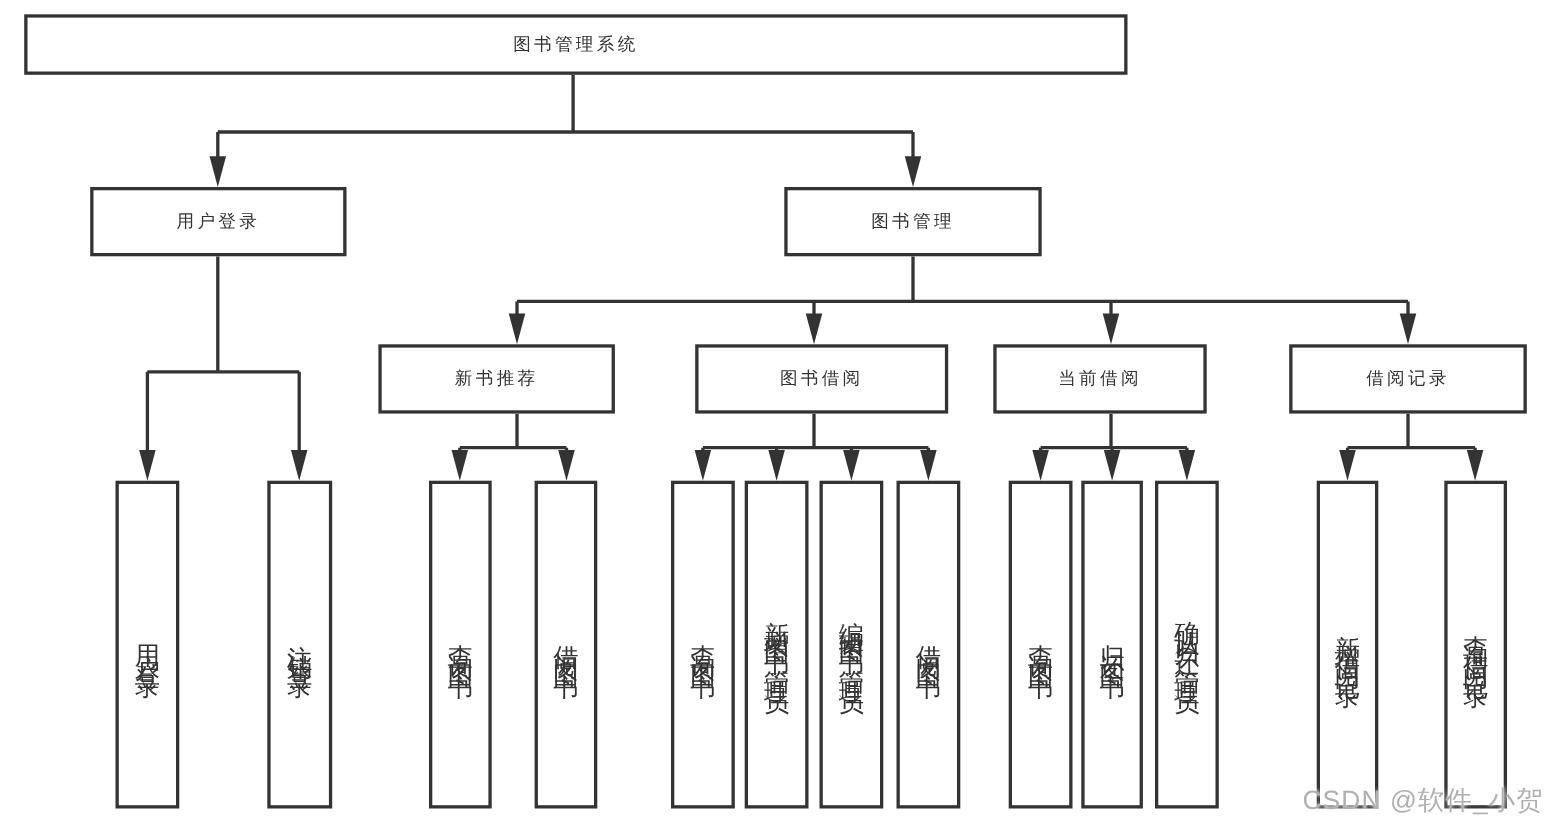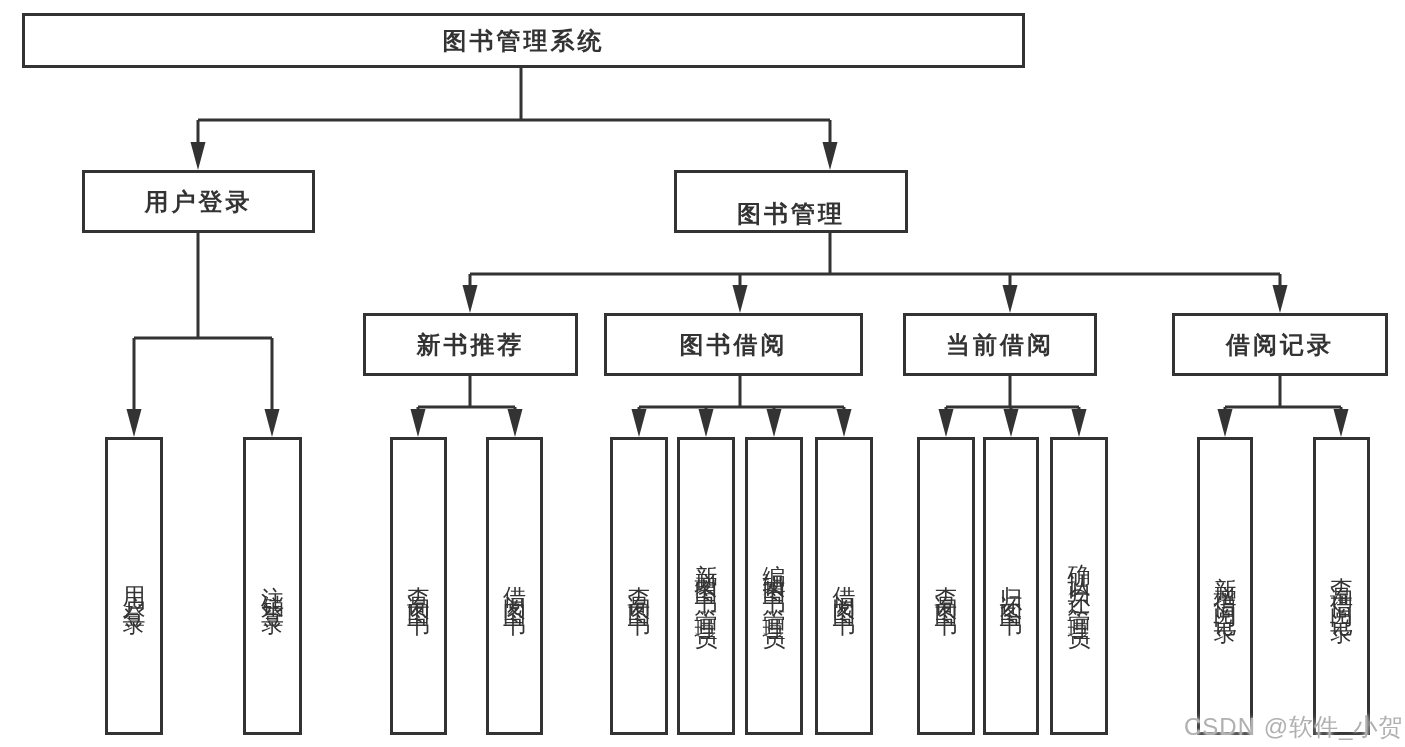--- a/index.html
+++ b/index.html
@@ -25,24 +25,23 @@
     position: absolute;
     box-sizing: border-box;
     background: #ffffff;
     border: 3px solid #333333;
     color: #333333;
     display: flex;
     align-items: center;
     justify-content: center;
   }
   .h-node {
-    font-size: 24px;
+    font-size: 16px;
     letter-spacing: 3px;
     white-space: nowrap;
-    font-weight: bold;
   }
   .root-node  { left: 22px;   top: 13px;  width: 1003px; height: 55px; }
   .lvl2       { top: 170px; height: 63px; }
   .lvl3       { top: 313px; height: 63px; }
   .leaf {
     top: 437px;
     height: 298px;
   }
   .leaf span {
     writing-mode: vertical-rl;
@@ -101,28 +100,28 @@
     </g>
   </svg>
 
   <div class="box root-node h-node">
     <span>图书管理系统</span>
   </div>
 
   <div class="box lvl2 h-node" style="left:82px;width:233px;">
     <span>用户登录</span>
   </div>
-  <div class="box lvl2 h-node" style="left:674px;width:234px;align-items:flex-end;">
+  <div class="box lvl2 h-node" style="left:713px;width:234px;">
     <span>图书管理</span>
   </div>
 
-  <div class="box lvl3 h-node" style="left:363px;width:215px;">
+  <div class="box lvl3 h-node" style="left:344px;width:215px;">
     <span>新书推荐</span>
   </div>
-  <div class="box lvl3 h-node" style="left:604px;width:259px;">
+  <div class="box lvl3 h-node" style="left:632px;width:230px;">
     <span>图书借阅</span>
   </div>
   <div class="box lvl3 h-node" style="left:903px;width:194px;">
     <span>当前借阅</span>
   </div>
   <div class="box lvl3 h-node" style="left:1172px;width:216px;">
     <span>借阅记录</span>
   </div>
 
   <div class="box leaf" style="left:105px;width:58px;">

